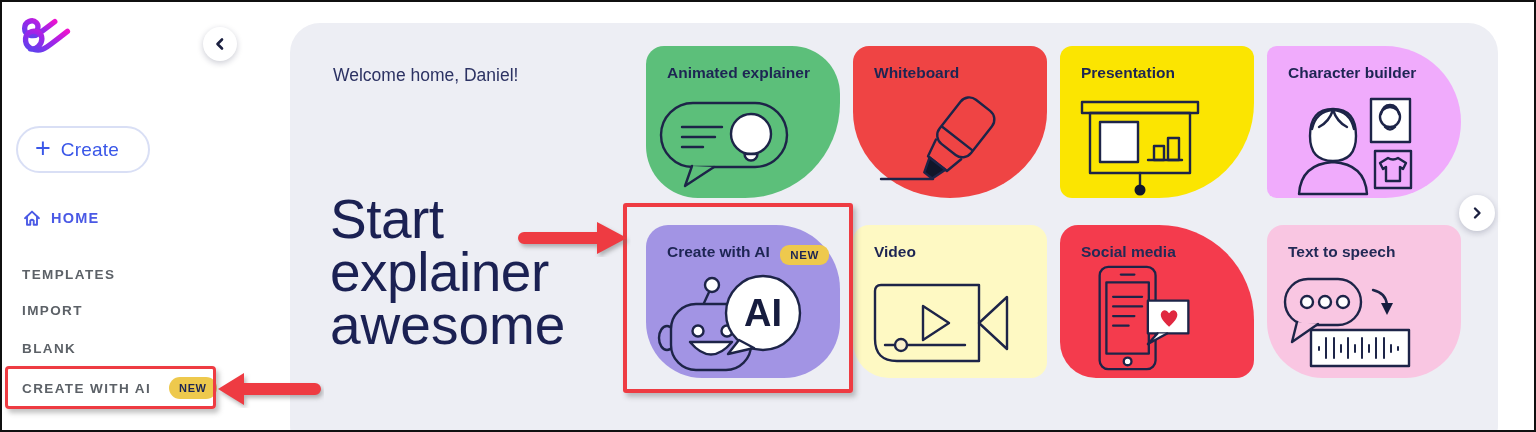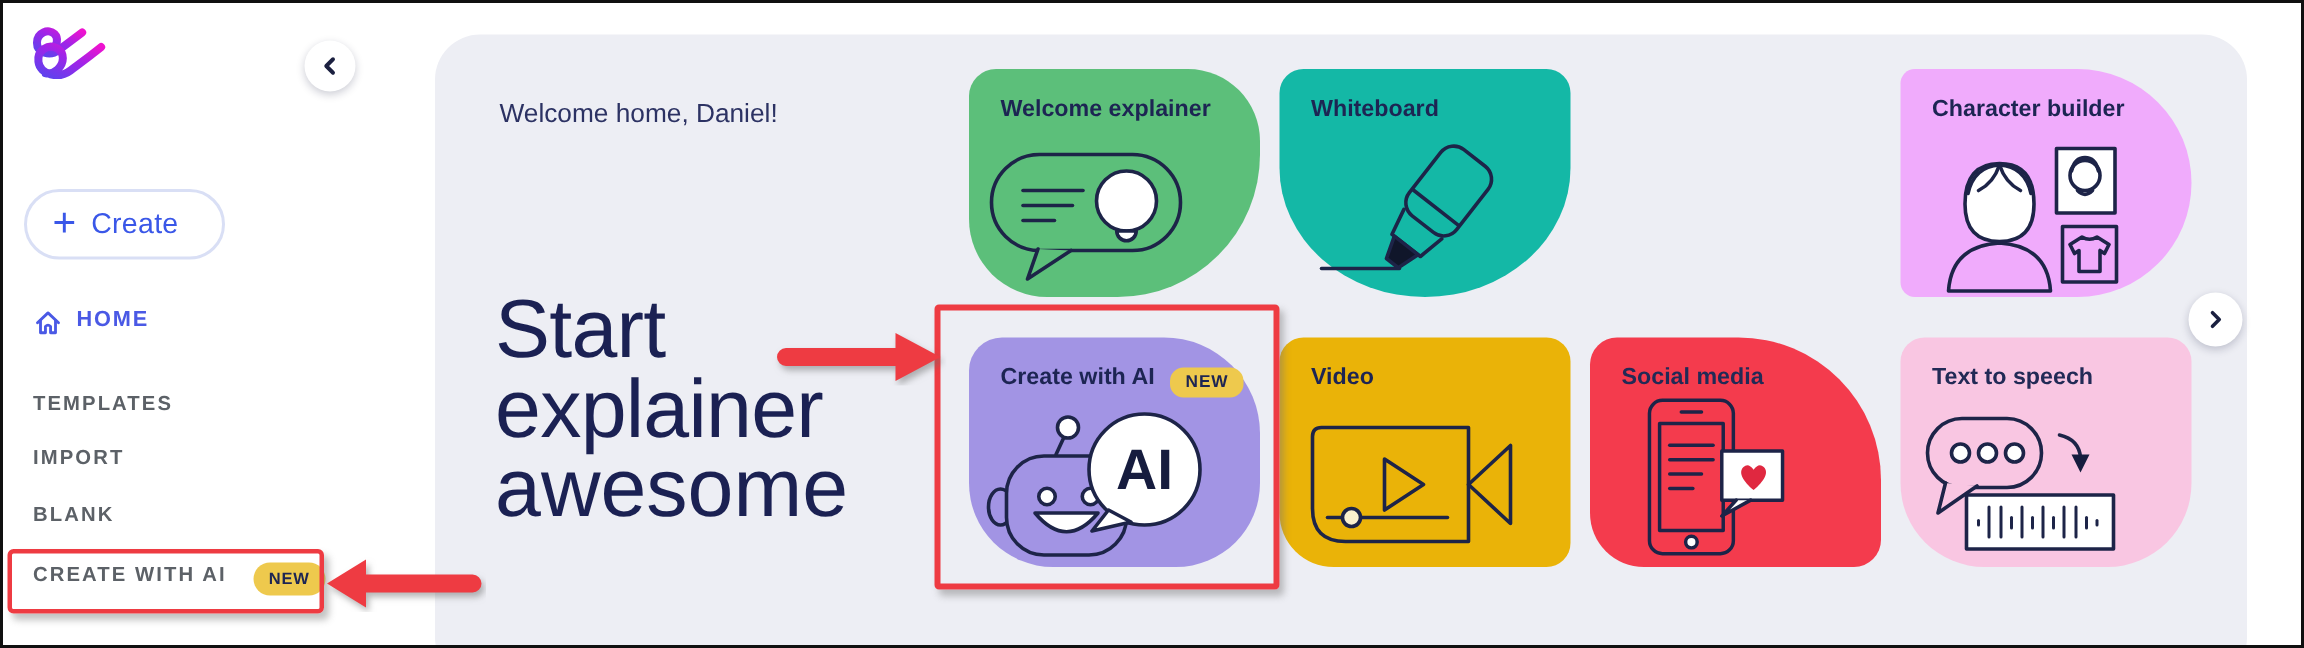--- a/index.html
+++ b/index.html
@@ -16,21 +16,21 @@
   .logo{position:absolute;left:10px;top:8px}
   .round-btn{position:absolute;display:flex;align-items:center;justify-content:center;
     width:34px;height:34px;border-radius:50%;background:#fff;border:none;cursor:pointer;
     box-shadow:0 2px 6px rgba(20,25,60,.22)}
   .collapse-btn{left:201px;top:25px}
   .create-btn{position:absolute;left:14px;top:124px;width:134px;height:47px;background:#fff;
     border:2px solid #d9dff5;border-radius:26px;display:flex;align-items:center;gap:10px;
     padding:0 0 0 17px;cursor:pointer;color:var(--createblue)}
   .create-btn .plus{font-size:27px;font-weight:400;line-height:1;margin-top:-3px}
   .create-btn .lbl{font-size:19px;font-weight:400;letter-spacing:.2px}
-  .nav-item{position:absolute;left:20px;display:flex;align-items:flex-start;gap:9px;height:26px;cursor:pointer;
+  .nav-item{position:absolute;left:20px;display:flex;align-items:center;gap:9px;height:26px;cursor:pointer;
     color:var(--navgray);font-size:13.5px;font-weight:700;letter-spacing:1.4px;white-space:nowrap}
   .nav-item.active{color:var(--blue);font-size:14.5px;letter-spacing:1.2px}
   .badge{background:var(--badge);color:var(--cardlabel);font-size:11px;font-weight:700;
     letter-spacing:.6px;padding:5px 10px;border-radius:11px;margin-left:9px}
 
   
   .panel{position:absolute;left:288px;top:21px;width:1208px;height:432px;background:var(--panel);border-radius:30px}
   .welcome{position:absolute;left:43px;top:42px;font-size:17.5px;color:#2c3263}
   .heading{position:absolute;left:40px;top:170px;font-size:55px;line-height:53px;color:var(--navy);
     font-weight:400;letter-spacing:-.5px}
@@ -38,25 +38,25 @@
   .next-btn{left:1169px;top:172px;position:absolute}
 
   
   .card{position:absolute;width:194px;cursor:pointer}
   .card .label{position:absolute;left:21px;top:18px;font-size:15.5px;font-weight:700;color:var(--cardlabel);white-space:nowrap}
   .card svg.icon{position:absolute}
   .r1{top:23px;height:152px}
   .r2{top:202px;height:153px}
   .c1{left:356px}.c2{left:563px}.c3{left:770px}.c4{left:977px}
   .card-green {background:#5cbf7a;border-radius:18px 48px 95px 52px}
-  .card-white {background:#14b8a6;border-radius:16px 16px 97px 97px / 16px 16px 86px 86px}
+  .card-white {background:#ef4444;border-radius:16px 16px 97px 97px / 16px 16px 86px 86px}
   .card-pres  {background:#fbe501;border-radius:12px 12px 95px 12px}
   .card-char  {background:#f0abfc;border-radius:12px 95px 95px 12px}
   .card-ai    {background:#a294e4;border-radius:22px 64px 56px 56px}
-  .card-video {background:#eab308;border-radius:16px 16px 16px 36px}
+  .card-video {background:#fef9c3;border-radius:16px 16px 16px 36px}
   .card-social{background:#f43b4d;border-radius:18px 95px 18px 36px}
   .card-tts   {background:#f9c6e2;border-radius:16px 16px 56px 56px}
   .card-social .label,.card-tts .label{color:#222a56}
   .card-badge{position:absolute;top:20px;right:11px;background:var(--badge);color:var(--cardlabel);
     font-size:11.5px;font-weight:700;letter-spacing:.6px;padding:4px 10px;border-radius:9px}
 
   
   .annot-box{position:absolute;border:4px solid var(--red);border-radius:3px;
     box-shadow:3px 4px 5px rgba(120,120,120,.45);pointer-events:none}
   .annot-box.sb{left:3px;top:364px;width:211px;height:43px;border-width:3px;border-radius:4px}
@@ -131,21 +131,21 @@
 
     <div class="welcome">Welcome home, Daniel!</div>
 
     <h1 class="heading" style="margin:0">
       <span style="display:block">Start</span>
       <span style="display:block">explainer</span>
       <span style="display:block" class="bold">awesome</span>
     </h1>
 
     <div class="card card-green r1 c1">
-      <div class="label">Welcome explainer</div>
+      <div class="label">Animated explainer</div>
       <svg class="icon" style="left:12px;bottom:6px" width="140" height="92" viewBox="0 0 140 92">
         <g class="stroke">
           <rect x="3" y="3" width="126" height="64" rx="32"></rect>
           <path d="M34,66 L27,86 L56,67" fill="#5cbf7a"></path>
           <line x1="24" y1="27" x2="64" y2="27"></line>
             <line x1="24" y1="37" x2="57" y2="37"></line>
             <line x1="24" y1="47" x2="45" y2="47"></line>
           <circle cx="93" cy="34" r="20" fill="#ffffff"></circle>
           <path d="M86.5,54 a6.5,6.5 0 0 0 13,0 z" fill="#ffffff"></path>
         </g>
@@ -160,20 +160,35 @@
           <g transform="rotate(38 52 93)">
             <rect x="32" y="2" width="40" height="56" rx="11"></rect>
             <line x1="33" y1="44" x2="71" y2="44"></line>
             <path d="M36,58 L40,76 H64 L68,58"></path>
             <path d="M42,76 L47,91 H57 L62,76 Z" fill="#10162a"></path>
           </g>
         </g>
       </svg>
     </div>
 
+    <div class="card card-pres r1 c3">
+      <div class="label">Presentation</div>
+      <svg class="icon" style="left:20px;bottom:2px" width="120" height="102" viewBox="0 0 120 102">
+        <g class="stroke" stroke-width="2.2">
+          <rect x="2" y="8" width="116" height="11"></rect>
+          <rect x="10" y="19" width="100" height="60"></rect>
+          <rect x="20" y="28" width="38" height="40" fill="#ffffff"></rect>
+          <line x1="68" y1="66" x2="102" y2="66"></line>
+          <rect x="74" y="52" width="10" height="14"></rect>
+          <rect x="88" y="44" width="11" height="22"></rect>
+          <line x1="60" y1="79" x2="60" y2="92"></line>
+          <circle cx="60" cy="96" r="5.5" fill="#10162a" stroke="none"></circle>
+        </g>
+      </svg>
+    </div>
 
     <div class="card card-char r1 c4">
       <div class="label">Character builder</div>
       <svg class="icon" style="left:26px;bottom:2px" width="120" height="100" viewBox="0 0 120 100">
         <g class="stroke" stroke-width="2.2">
           <path d="M6,98 Q8,68 40,66 Q72,68 74,98 Z"></path>
           <path d="M17,40 Q17,13 40,13 Q63,13 63,40 Q63,65 40,65 Q17,65 17,40 Z" fill="#ffffff"></path>
           <path d="M19,33 Q23,15 40,14 Q57,15 61,33"></path>
           <path d="M40,14 Q36,26 26,31"></path>
             <path d="M40,14 Q44,26 54,31"></path>

